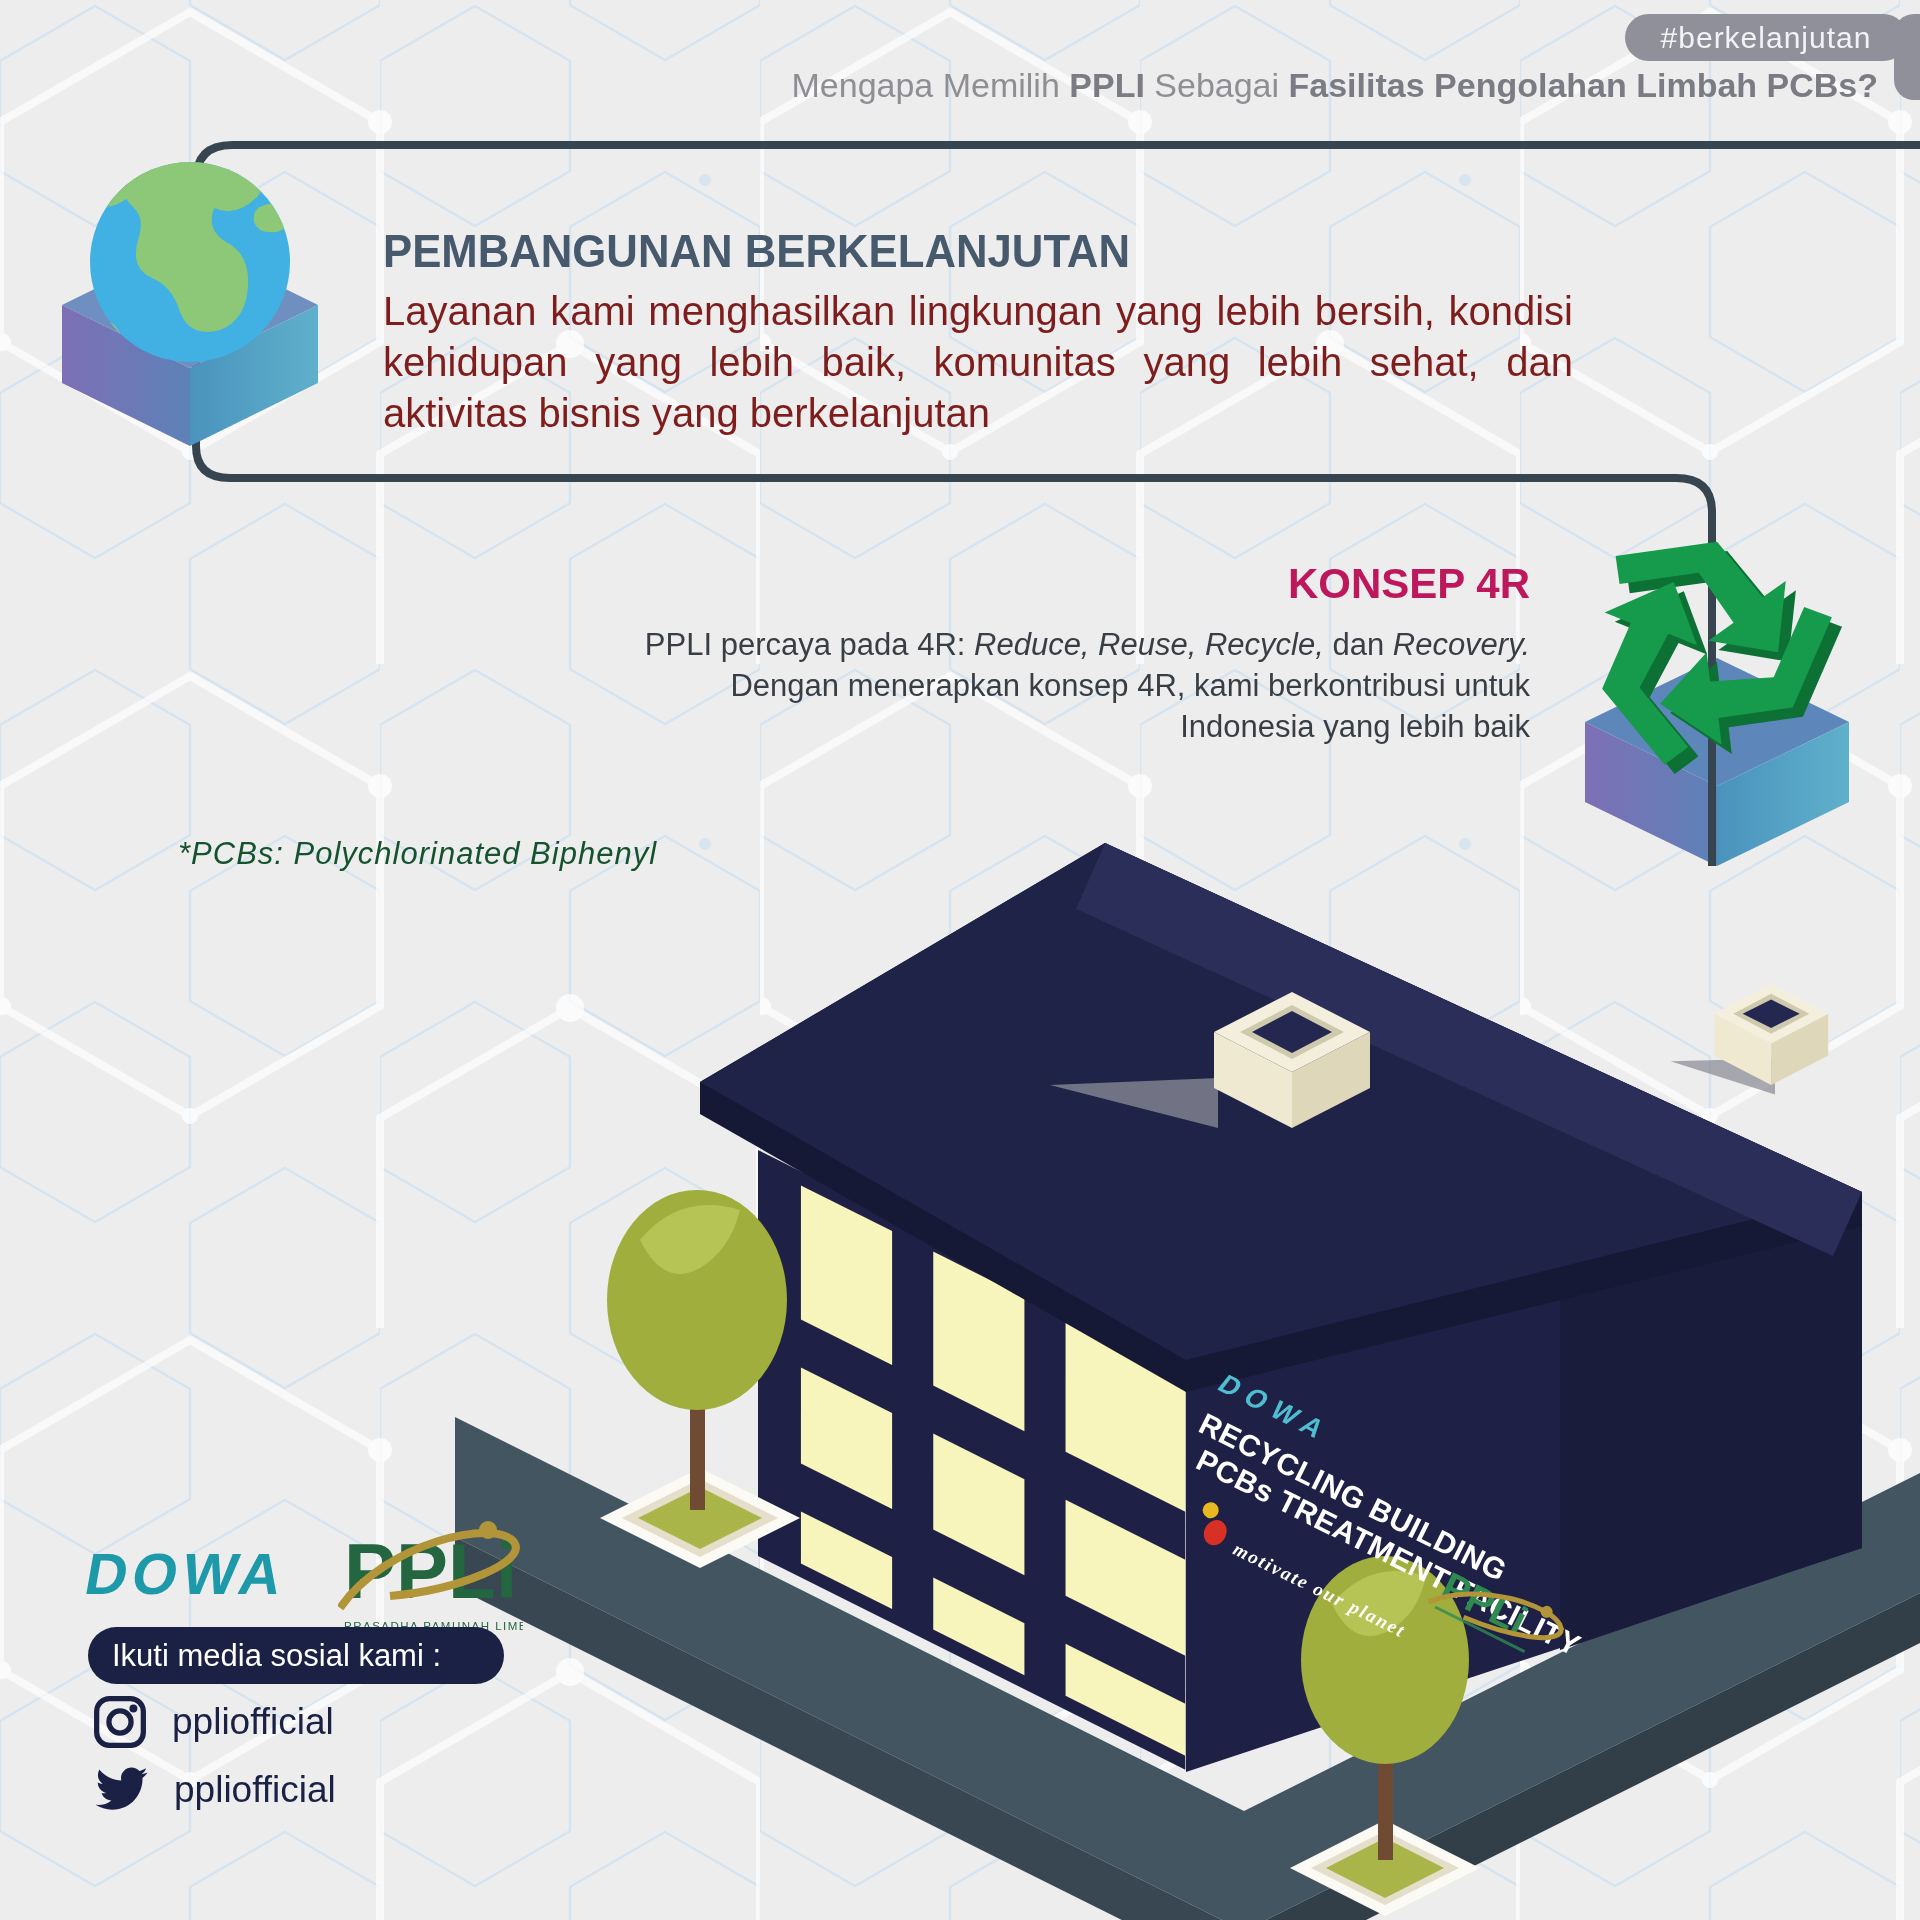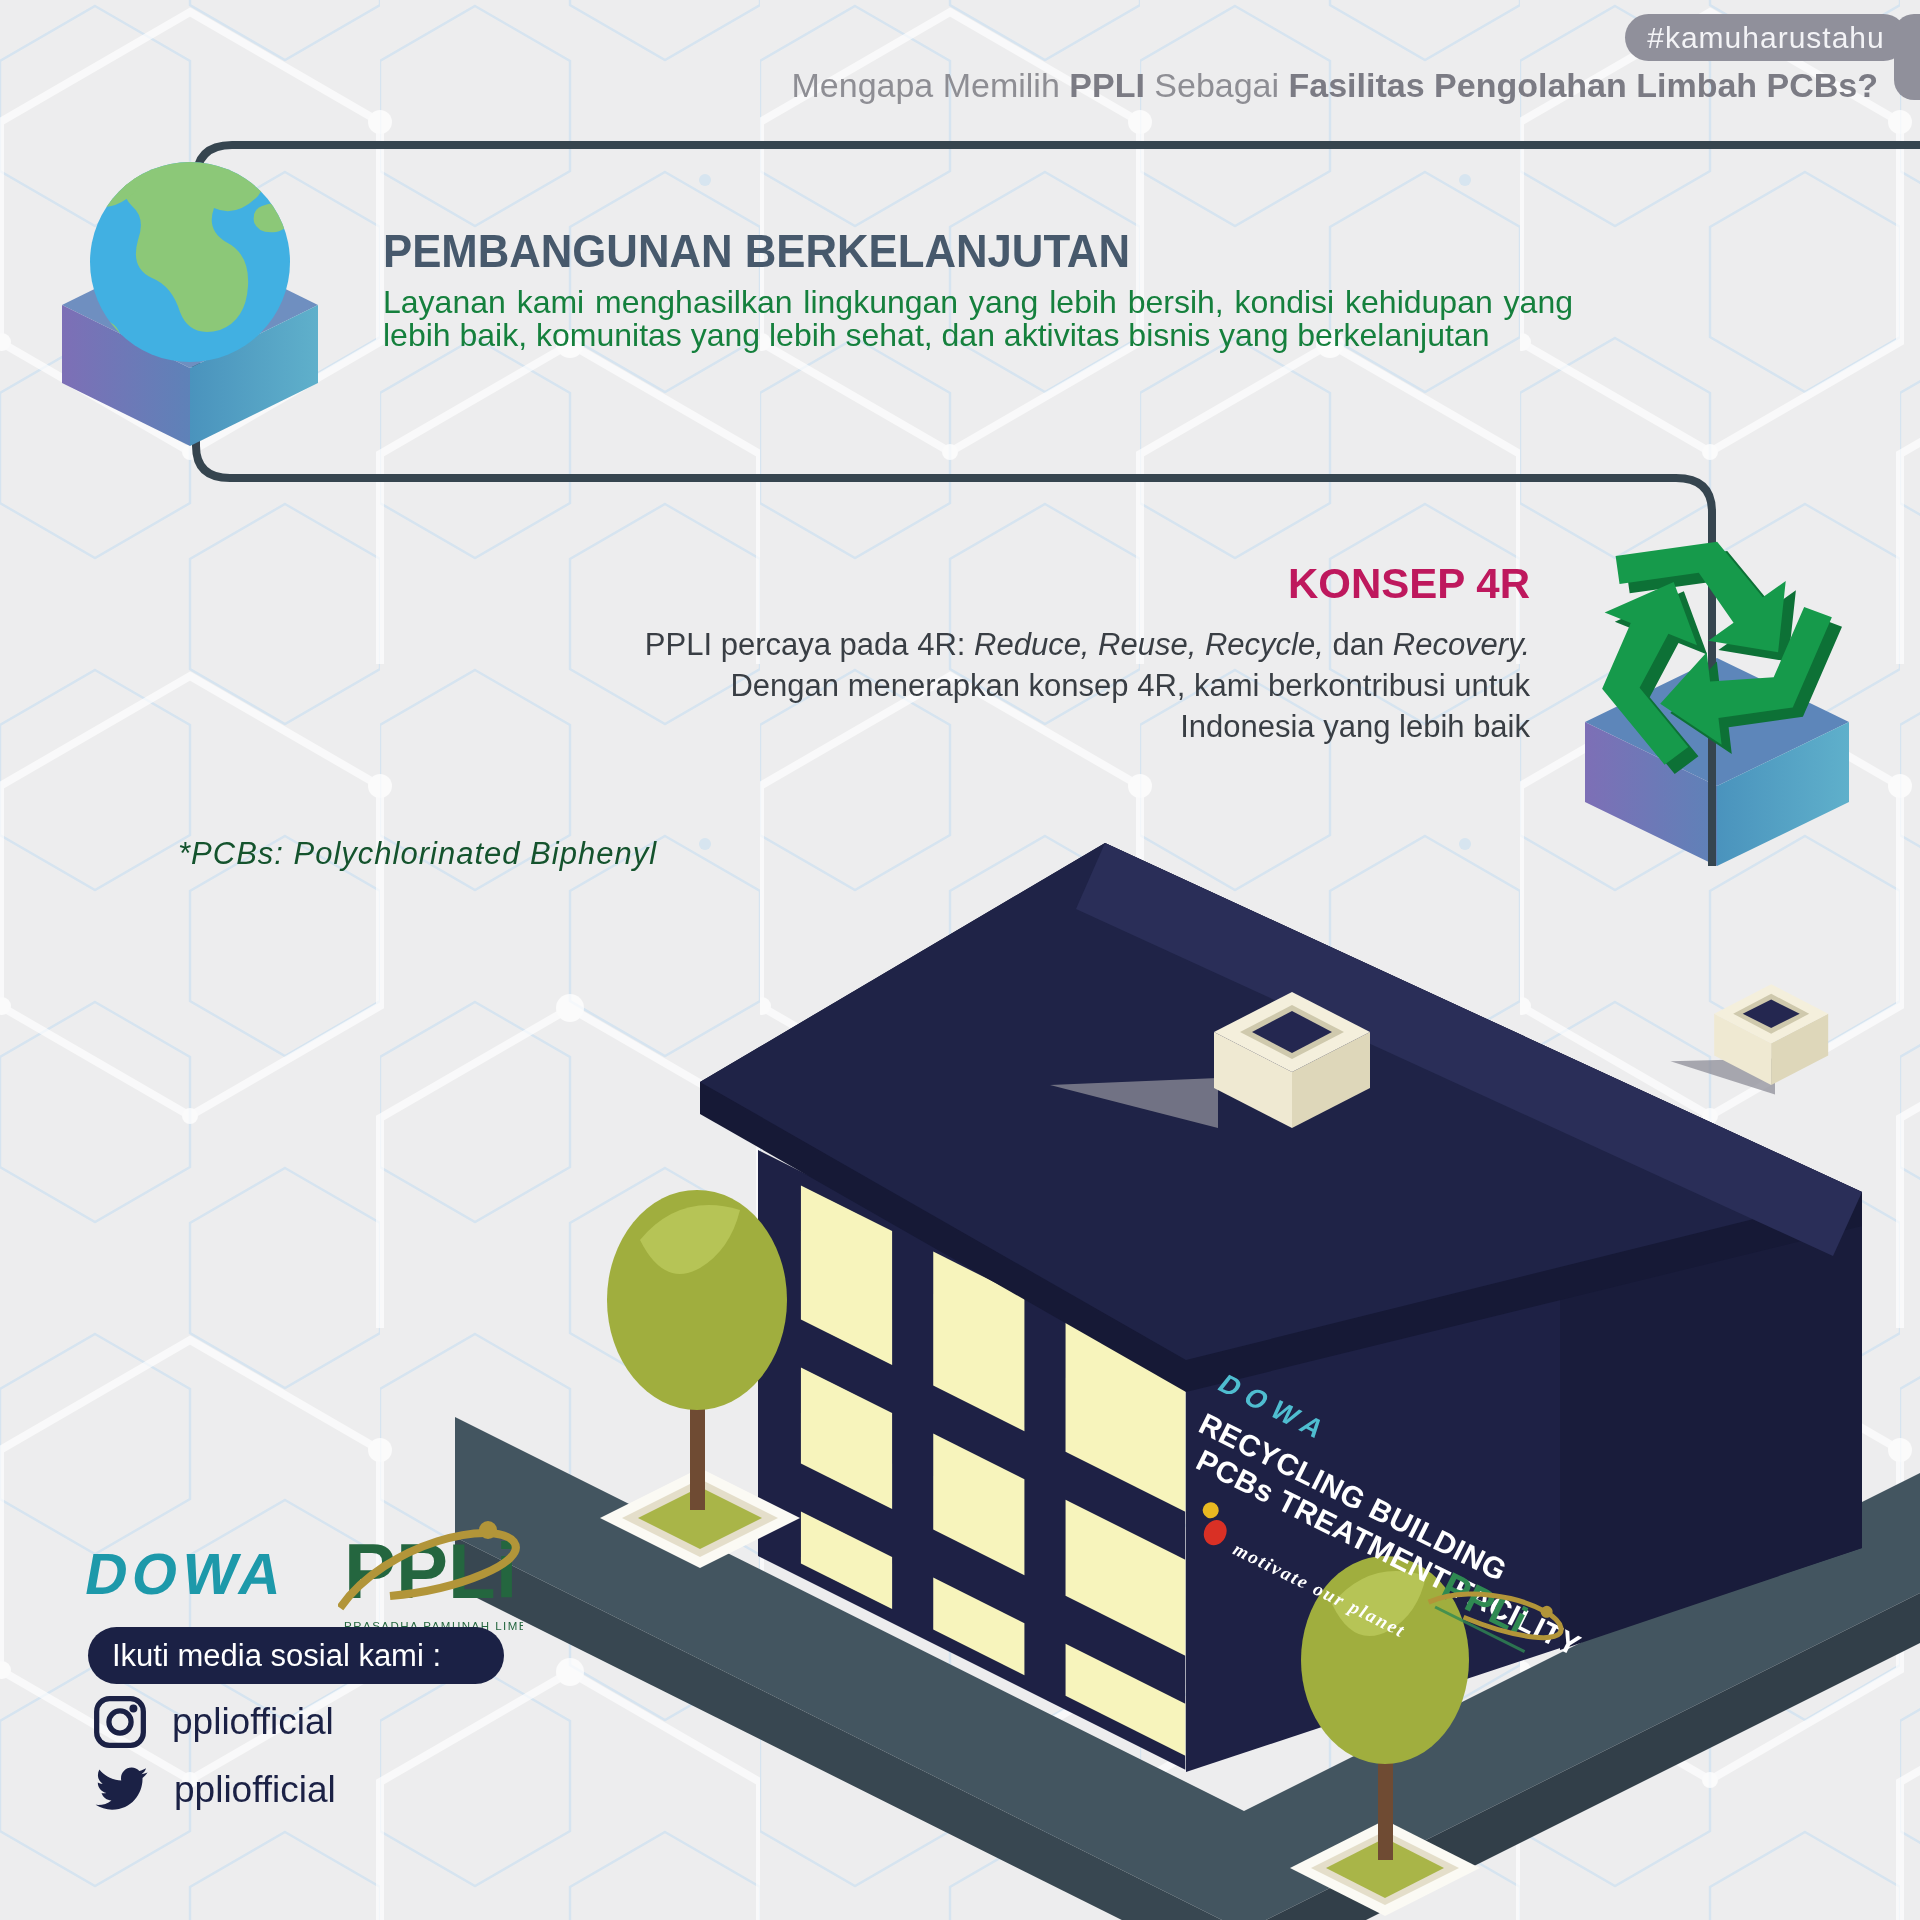--- a/index.html
+++ b/index.html
@@ -11,22 +11,22 @@
   .badge{left:1625px;top:14px;width:282px;height:47px;border-radius:24px;
          display:flex;align-items:center;justify-content:center;
          font-size:30px;color:#f3f3f6;letter-spacing:1px;}
   .edge-tab{left:1894px;top:14px;width:50px;height:86px;border-radius:20px;}
   
   .header{right:42px;top:66px;font-size:34px;color:#8e8e94;white-space:nowrap;text-align:center;}
   .header b{color:#7b7b84;font-weight:700;}
   
   .s1-title{left:383px;top:224px;font-size:46px;font-weight:800;color:#47596c;
             transform:scaleX(.95);transform-origin:left top;letter-spacing:0px;white-space:nowrap;}
-  .s1-body{left:383px;top:286px;width:1190px;font-size:32px;line-height:33px;
-           color:#15803d;text-align:justify;}
+  .s1-body{left:383px;top:286px;width:1190px;font-size:40px;line-height:51px;
+           color:#7f1d1d;text-align:justify;}
   
   .s2{left:440px;top:560px;width:1090px;text-align:right;color:#393e44;}
   .s2-title{font-size:42px;font-weight:800;color:#be185d;margin-bottom:16px;}
   .s2 .ln{font-size:31px;line-height:41px;}
   .s2 i{font-style:italic;}
   
   .note{left:178px;top:836px;font-size:31px;font-style:italic;color:#14532d;letter-spacing:1px;}
   
   .bwall{left:1228px;top:1368px;width:380px;transform:rotate(26.5deg);
          transform-origin:left top;color:#fff;}
@@ -192,21 +192,21 @@
     <polygon points="1290,1868 1385,1820 1480,1868 1385,1916" fill="#fbfaf4"></polygon>
     <polygon points="1311,1868 1385,1831 1459,1868 1385,1905" fill="#e4deca"></polygon>
     <polygon points="1326,1868 1385,1838 1444,1868 1385,1898" fill="#a9b548"></polygon>
     <rect x="1378" y="1748" width="15" height="112" fill="#6f4b33"></rect>
     <ellipse cx="1385" cy="1660" rx="84" ry="104" fill="#a0ae3e"></ellipse>
     <path d="M1332,1604 q38,-46 94,-28 q-8,38 -36,54 q-36,20 -58,-26 Z" fill="#b6c456"></path>
   </g>
 </svg>
 
 <div class="abs badge" style="background:#90909b">
-  <span>#kamuharustahu</span>
+  <span>#berkelanjutan</span>
 </div>
 <div class="abs edge-tab" style="background:#90909b"></div>
 
 <div class="abs header">
   <span>Mengapa Memilih </span><b>PPLI</b><span> Sebagai </span><b>Fasilitas Pengolahan Limbah PCBs?</b>
 </div>
 
 <div class="abs s1-title">PEMBANGUNAN BERKELANJUTAN</div>
 <div class="abs s1-body">Layanan kami menghasilkan lingkungan yang lebih bersih, kondisi kehidupan yang lebih baik, komunitas yang lebih sehat, dan aktivitas bisnis yang berkelanjutan</div>
 

